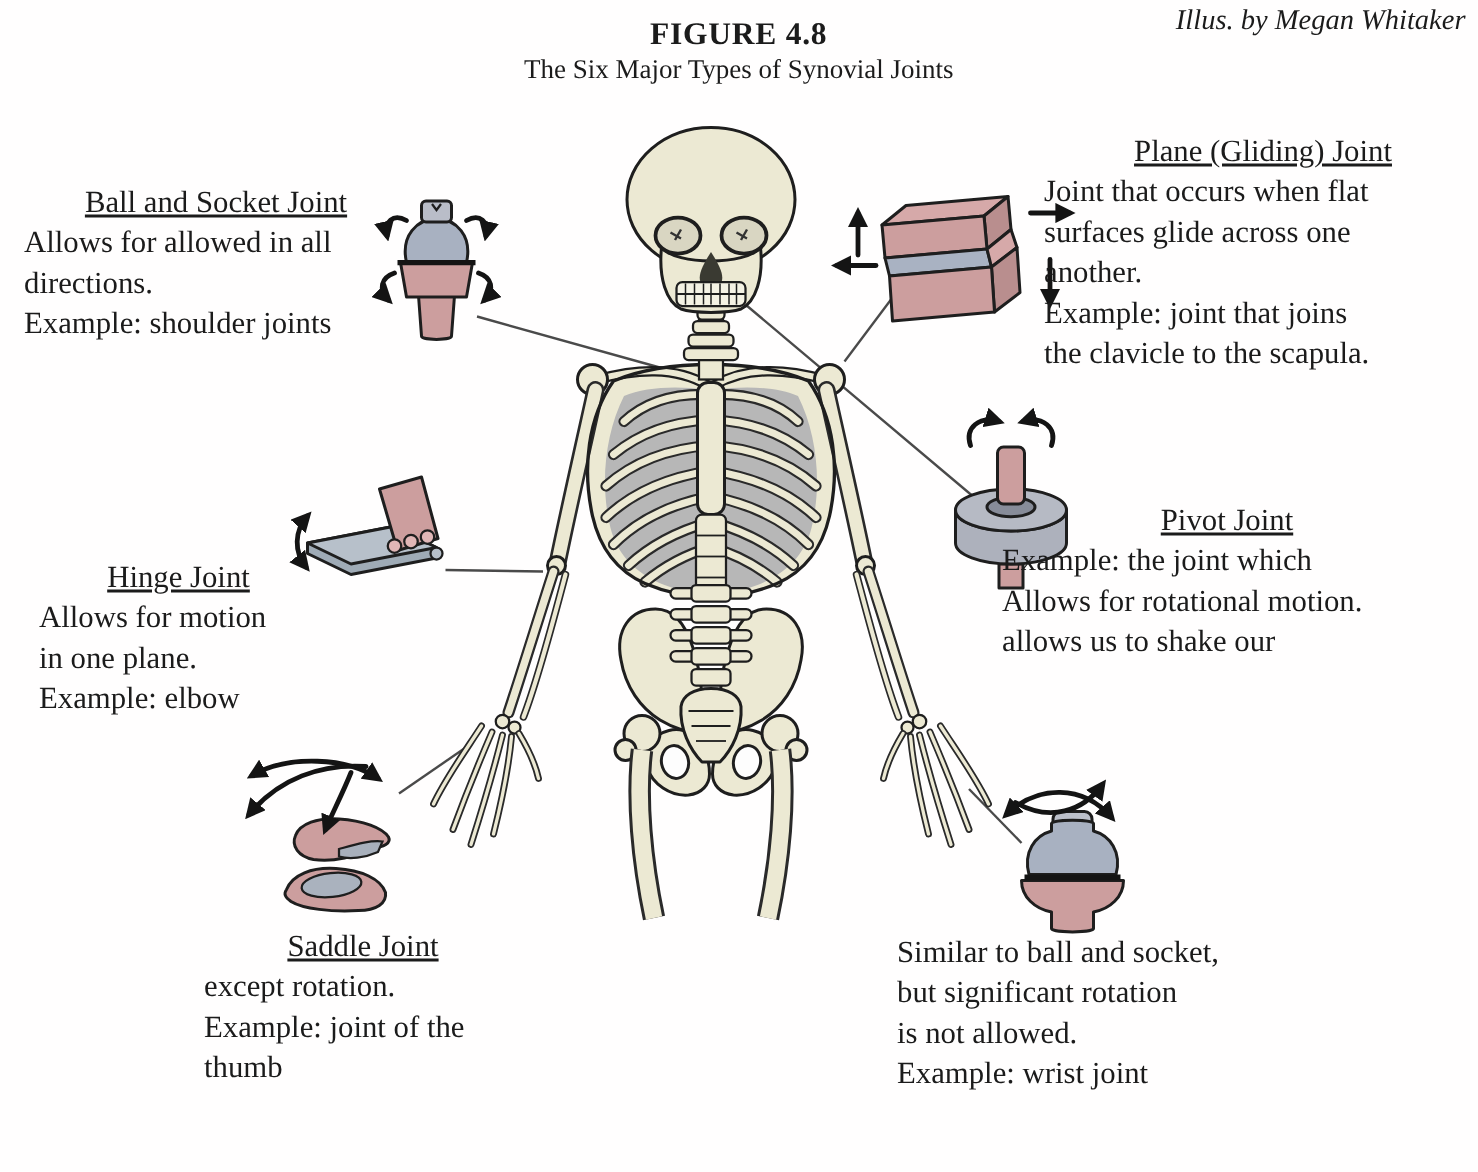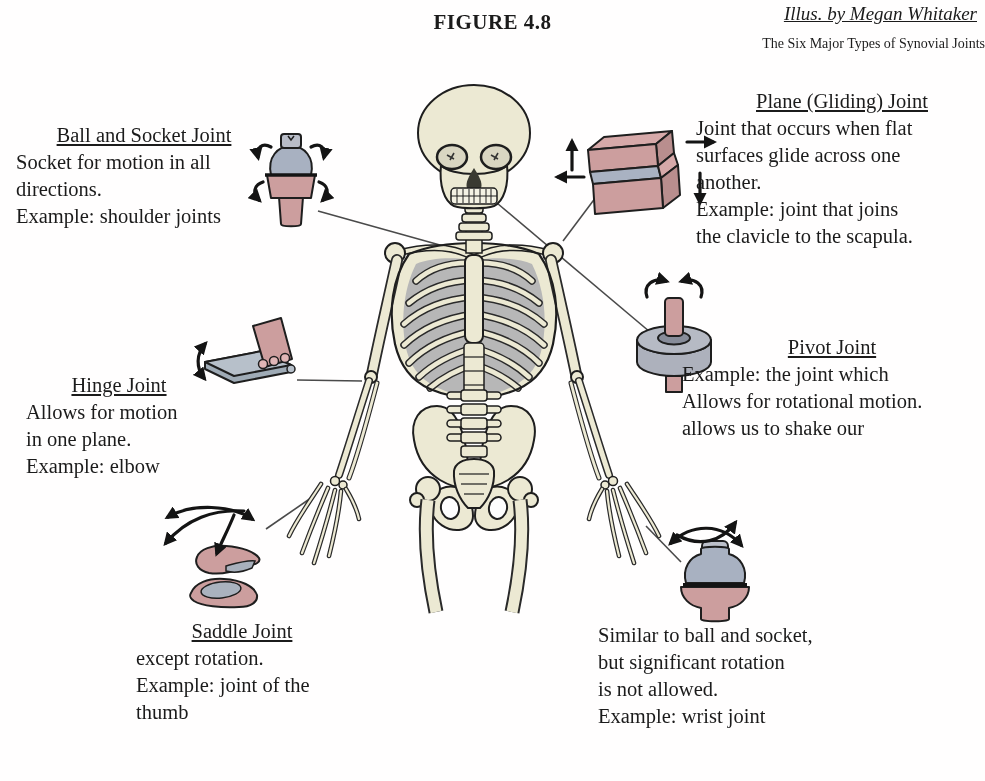--- a/index.html
+++ b/index.html
@@ -1,21 +1,21 @@
 <!DOCTYPE html>
 <html><head>
 <meta charset="utf-8">
 <style>
   html,body{margin:0;padding:0;background:#ffffff;}
   #page{position:relative;width:985px;height:781px;background:#fffefe;
         font-family:"Liberation Serif", serif;color:#1b1b1b;overflow:hidden;}
   .hdr{position:absolute;left:0;width:100%;text-align:center;}
   #fig-label{top:10px;font-size:21px;font-weight:bold;letter-spacing:.5px;}
-  #fig-title{top:36px;font-size:14px;text-align:right;}
-  #credit{position:absolute;top:3px;right:8px;font-size:19px;font-style:italic;text-align:right;text-decoration:underline;}
+  #fig-title{top:36px;font-size:18px;}
+  #credit{position:absolute;top:3px;right:8px;font-size:19px;font-style:italic;text-align:right;}
   .jblock{position:absolute;font-size:20.5px;line-height:27px;}
   .jtitle{text-align:center;text-decoration:underline;white-space:nowrap;}
   .jline{white-space:nowrap;}
   svg{position:absolute;left:0;top:0;}
   .ol{stroke:#1e1e1e;stroke-width:2;stroke-linejoin:round;}
   .arrow{fill:none;stroke:#141414;stroke-width:3.2;stroke-linecap:round;}
   .leader{stroke:#4a4a4a;stroke-width:1.6;}
 </style>
 </head>
 <body>
@@ -233,42 +233,42 @@
       <path class="arrow" d="M677,535 C700,548 722,541 735,523" marker-end="url(#ah)"></path>
     </g>
   </svg>
 
   <div class="hdr" id="fig-label">FIGURE 4.8</div>
   <div class="hdr" id="fig-title">The Six Major Types of Synovial Joints</div>
   <div id="credit">Illus. by Megan Whitaker</div>
 
   <div class="jblock" style="left:16px;top:122px;width:256px">
     <div class="jtitle">Ball and Socket Joint</div>
-    <div class="jline">Socket for motion in all</div>
+    <div class="jline">Allows for allowed in all</div>
     <div class="jline">directions.</div>
     <div class="jline">Example: shoulder joints</div>
   </div>
 
   <div class="jblock" style="left:696px;top:88px;width:292px">
     <div class="jtitle">Plane (Gliding) Joint</div>
     <div class="jline">Joint that occurs when flat</div>
     <div class="jline">surfaces glide across one</div>
     <div class="jline">another.</div>
     <div class="jline">Example: joint that joins</div>
     <div class="jline">the clavicle to the scapula.</div>
   </div>
 
   <div class="jblock" style="left:26px;top:372px;width:186px">
     <div class="jtitle">Hinge Joint</div>
     <div class="jline">Allows for motion</div>
     <div class="jline">in one plane.</div>
     <div class="jline">Example: elbow</div>
   </div>
 
-  <div class="jblock" style="left:682px;top:334px;width:300px">
+  <div class="jblock" style="left:668px;top:334px;width:300px">
     <div class="jtitle">Pivot Joint</div>
     <div class="jline">Example: the joint which</div>
     <div class="jline">Allows for rotational motion.</div>
     <div class="jline">allows us to shake our</div>
   </div>
 
   <div class="jblock" style="left:136px;top:618px;width:212px">
     <div class="jtitle">Saddle Joint</div>
     <div class="jline">except rotation.</div>
     <div class="jline">Example: joint of the</div>

